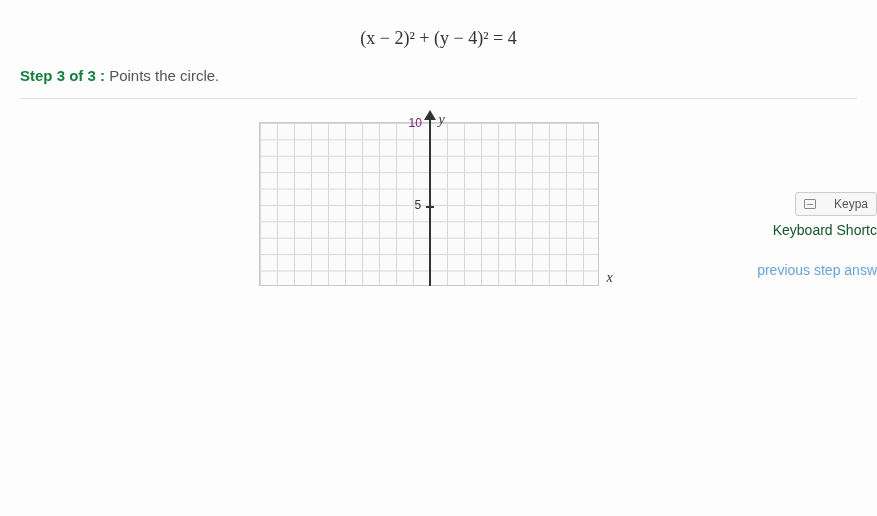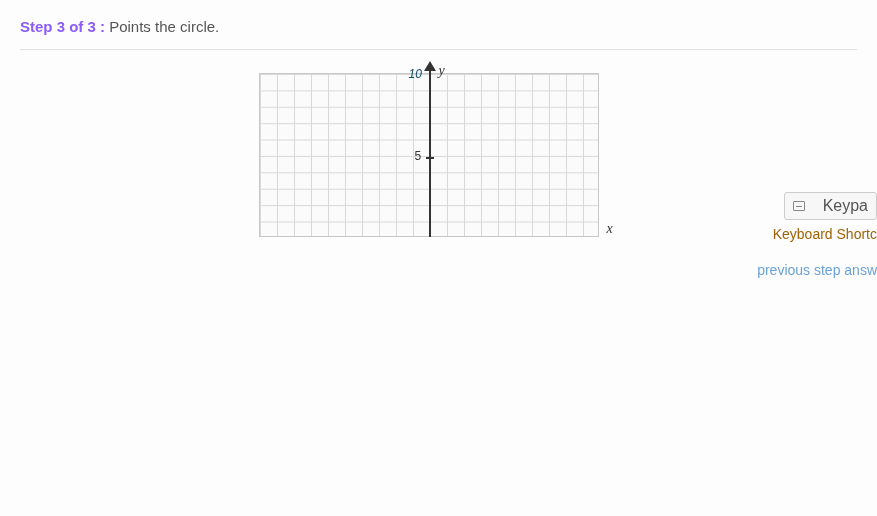--- a/index.html
+++ b/index.html
@@ -15,21 +15,21 @@
     .content { padding: 18px 20px 0 20px; }
     .prompt { font-size: 15px; color: #555; margin-bottom: 16px; }
     .equation {
       text-align: center;
       font-family: "Times New Roman", serif;
       font-size: 18px;
       color: #333;
       margin: 10px 0 18px 0;
     }
     .step { font-size: 15px; color: #555; margin-bottom: 14px; }
-    .step b { font-weight: bold; color: #8b5cf6; }
+    .step b { font-weight: bold; color: #15803d; }
     .divider {
       border: none;
       border-top: 1px solid #e0e0e0;
       margin: 8px 0 14px 0;
     }
     .answer-row { font-size: 15px; color: #555; margin-bottom: 8px; }
     .keypad-area {
       position: absolute;
       right: 0;
       top: 192px;
@@ -38,38 +38,38 @@
       color: #666;
     }
     .keypad-btn {
       display: inline-flex;
       align-items: center;
       gap: 18px;
       border: 1px solid #ccc;
       border-radius: 3px;
       background: #f7f7f7;
       padding: 4px 8px;
-      font-size: 16px;
+      font-size: 12px;
       color: #555;
       cursor: pointer;
     }
     .keypad-icon {
       display: inline-block;
       width: 12px; height: 10px;
       border: 1px solid #888;
       border-radius: 1px;
       position: relative;
     }
     .keypad-icon::before {
       content: "";
       position: absolute;
       left: 2px; right: 2px; top: 4px;
       border-top: 1px solid #888;
     }
-    .kb-short { margin-top: 6px; color: #a16207; }
+    .kb-short { margin-top: 6px; color: #14532d; }
     .prev-step {
       position: absolute;
       right: 0;
       top: 262px;
       font-size: 14px;
       color: #6aa3d8;
     }
     .instruct {
       font-size: 14.5px;
       color: #555;
@@ -121,40 +121,40 @@
       left: 348px; top: 156px;
       font-family: "Times New Roman", serif;
       font-style: italic;
       font-size: 14px;
       color: #333;
     }
     .tick10 {
       position: absolute;
       left: 150px; top: 2px;
       font-size: 12px;
-      color: #0c4a6e;
-      font-style: italic;
+      color: #701a75;
     }
     .tick5 {
       position: absolute;
       left: 156px; top: 84px;
       font-size: 12px;
       color: #333;
     }
     .tick5-mark {
       position: absolute;
       left: 167px; top: 92px;
       width: 8px; height: 0;
       border-top: 2px solid #333;
     }
   </style>
 </head>
 <body>
 
 <div class="content">
+  <div class="equation">(x − 2)² + (y − 4)² = 4</div>
   <div class="step">
     <b>Step 3 of 3 :</b><span> Points the circle.</span>
   </div>
   <hr class="divider">
 
 
   <div class="graph-wrap">
     <div class="grid"></div>
     <div class="axis-y"></div>
     <div class="arrow-up"></div>

